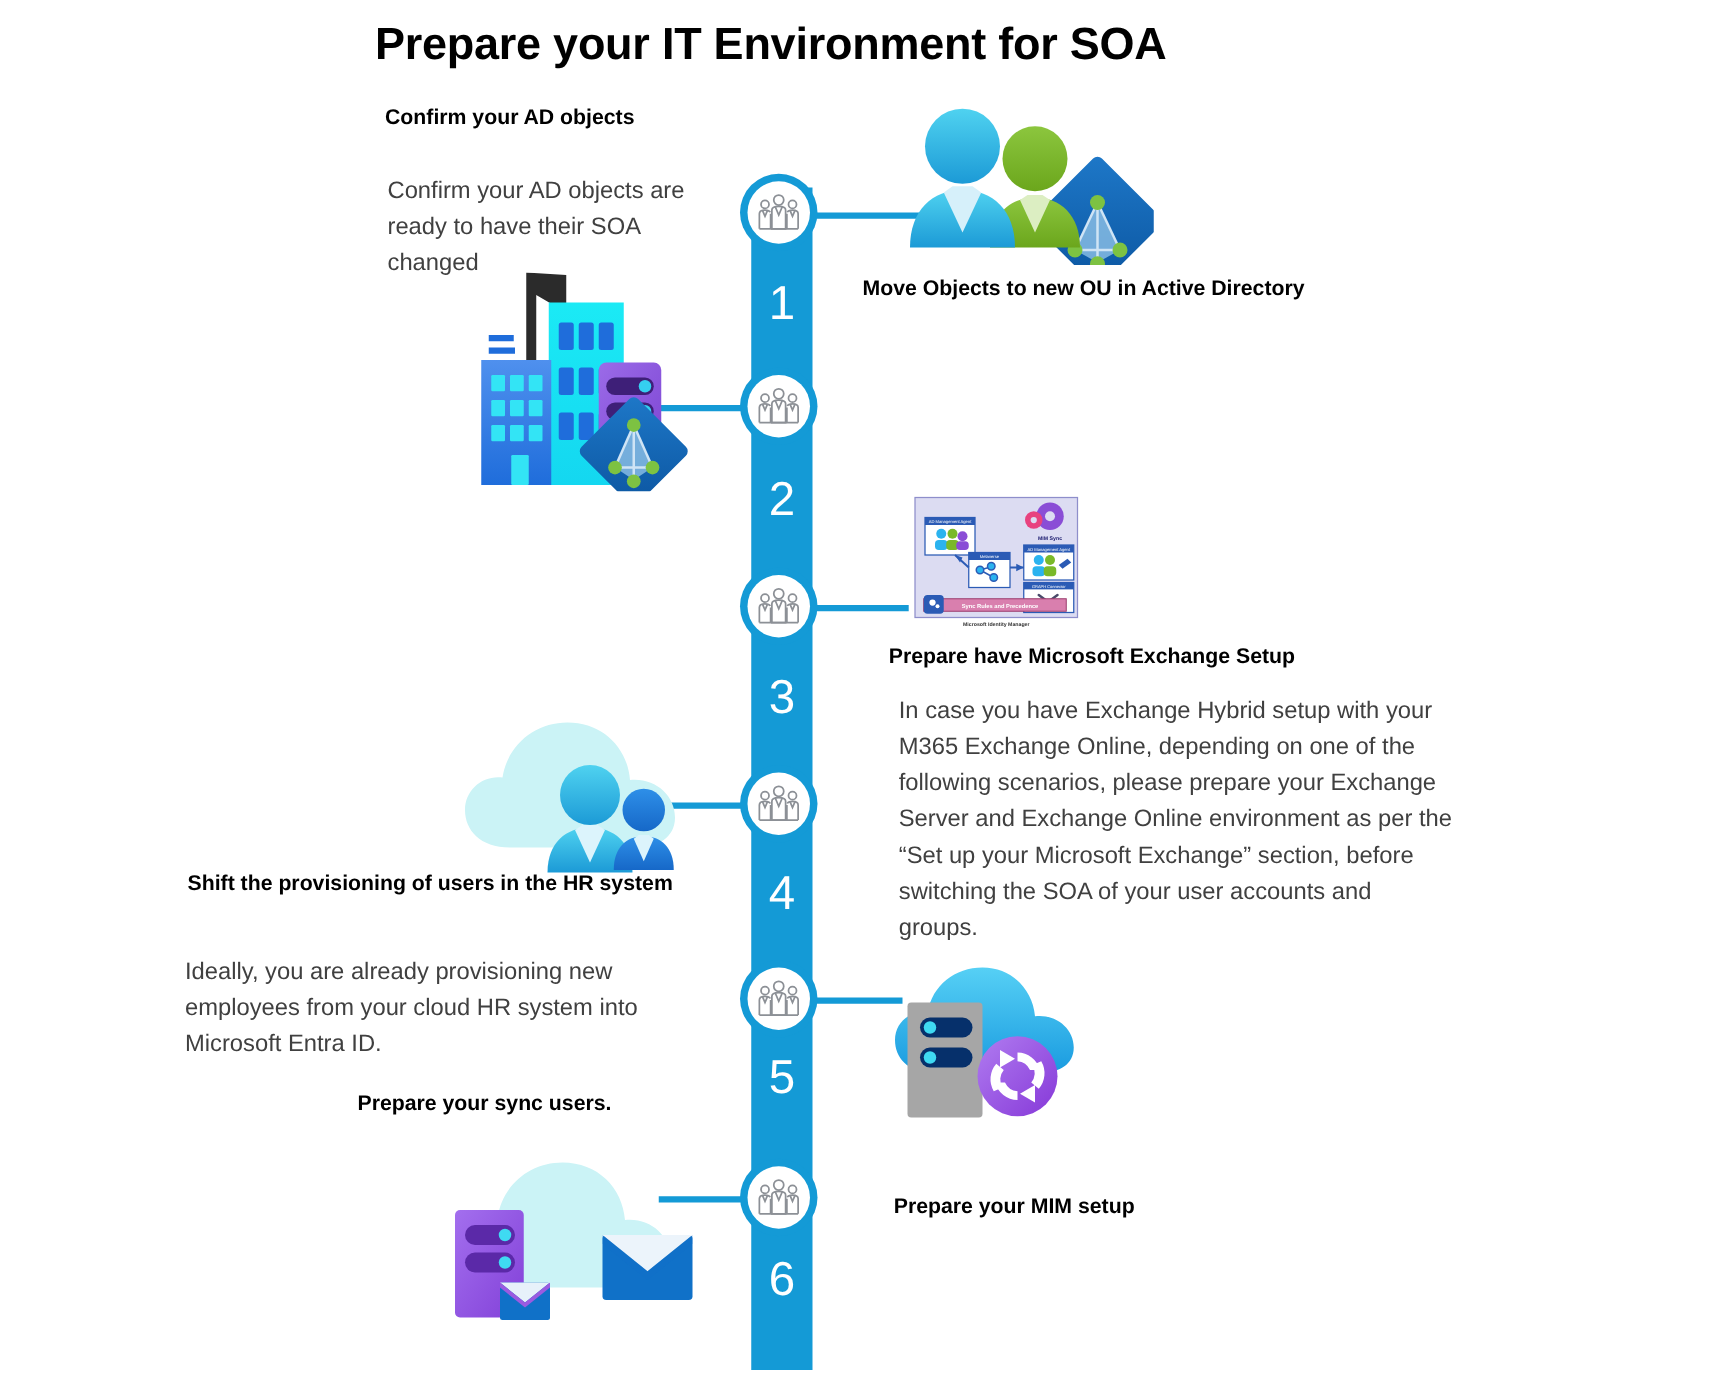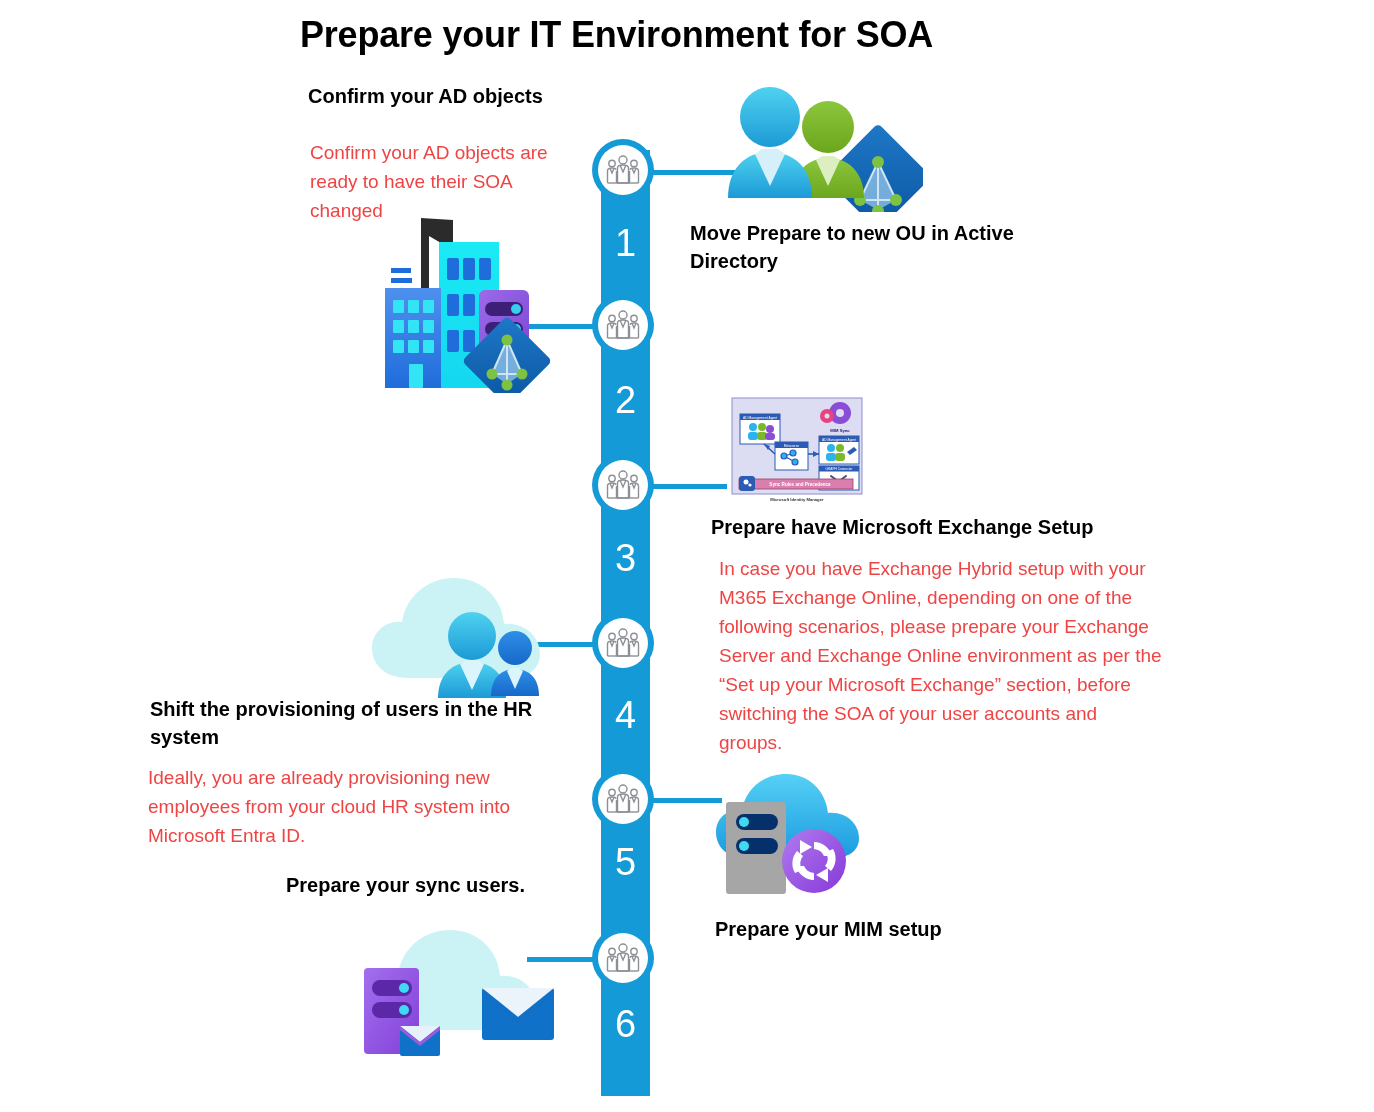--- a/index.html
+++ b/index.html
@@ -80,30 +80,30 @@
     color: #ffffff;
     font-size: 38px;
     font-weight: normal;
     line-height: 1;
     font-family: "Liberation Sans", "DejaVu Sans", sans-serif;
   }
 
   
   .blk { position: absolute; }
   .blk .hd {
-    font-size: 20px;
+    font-size: 17px;
     font-weight: bold;
     line-height: 1.42;
     color: #000000;
     margin: 0 0 2px 0;
   }
   .blk .bd {
     font-size: 19px;
     line-height: 1.53;
-    color: #ef4444;
+    color: #404040;
     margin: 0;
   }
 
   
   .illus { position: absolute; }
   .illus svg { display: block; }
 
   
   .mim-thumb {
     position: absolute;
@@ -567,38 +567,38 @@
   <div class="step-number" style="left:601px; top:1005px;">6</div>
 
   <div class="blk" style="left:308px; top:82px; width:300px;">
     <p class="hd">Confirm your AD objects</p>
   </div>
   <div class="blk" style="left:310px; top:138px; width:268px;">
     <p class="bd">Confirm your AD objects are ready to have their SOA changed</p>
   </div>
 
   <div class="blk" style="left:690px; top:219px; width:400px;">
-    <p class="hd">Move Prepare to new OU in Active Directory</p>
+    <p class="hd">Move Objects to new OU in Active Directory</p>
   </div>
 
   <div class="blk" style="left:711px; top:513px; width:480px;">
     <p class="hd">Prepare have Microsoft Exchange Setup</p>
   </div>
   <div class="blk" style="left:719px; top:554px; width:445px;">
     <p class="bd">In case you have Exchange Hybrid setup with your M365 Exchange Online, depending on one of the following scenarios, please prepare your Exchange Server and Exchange Online environment as per the “Set up your Microsoft Exchange” section, before switching the SOA of your user accounts and groups.</p>
   </div>
 
   <div class="blk" style="left:150px; top:695px; width:440px;">
     <p class="hd">Shift the provisioning of users in the HR system</p>
   </div>
   <div class="blk" style="left:148px; top:763px; width:400px;">
     <p class="bd">Ideally, you are already provisioning new employees from your cloud HR system into Microsoft Entra ID.</p>
   </div>
 
   <div class="blk" style="left:286px; top:871px; width:320px;">
     <p class="hd">Prepare your sync users.</p>
   </div>
 
-  <div class="blk" style="left:715px; top:915px; width:400px;">
+  <div class="blk" style="left:715px; top:953px; width:400px;">
     <p class="hd">Prepare your MIM setup</p>
   </div>
 
 </div>
 
 </body></html>

